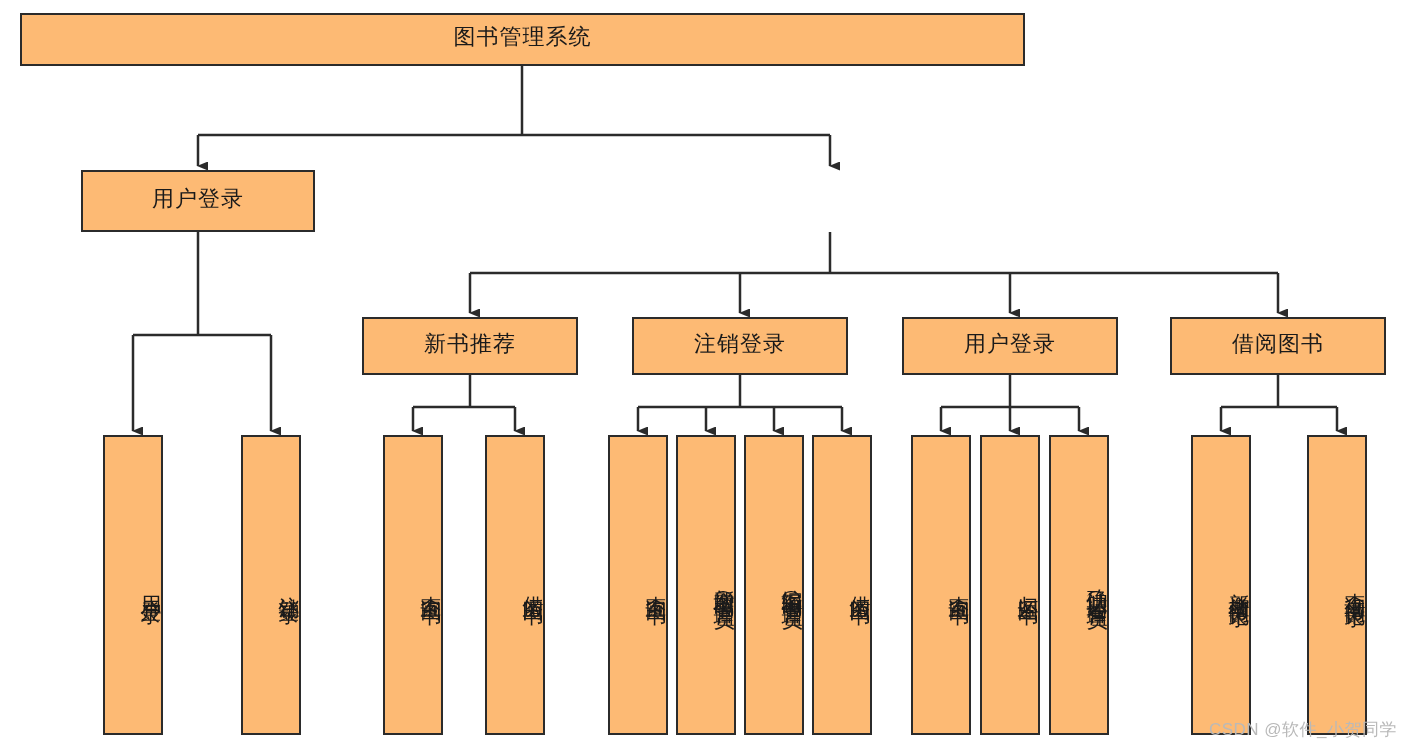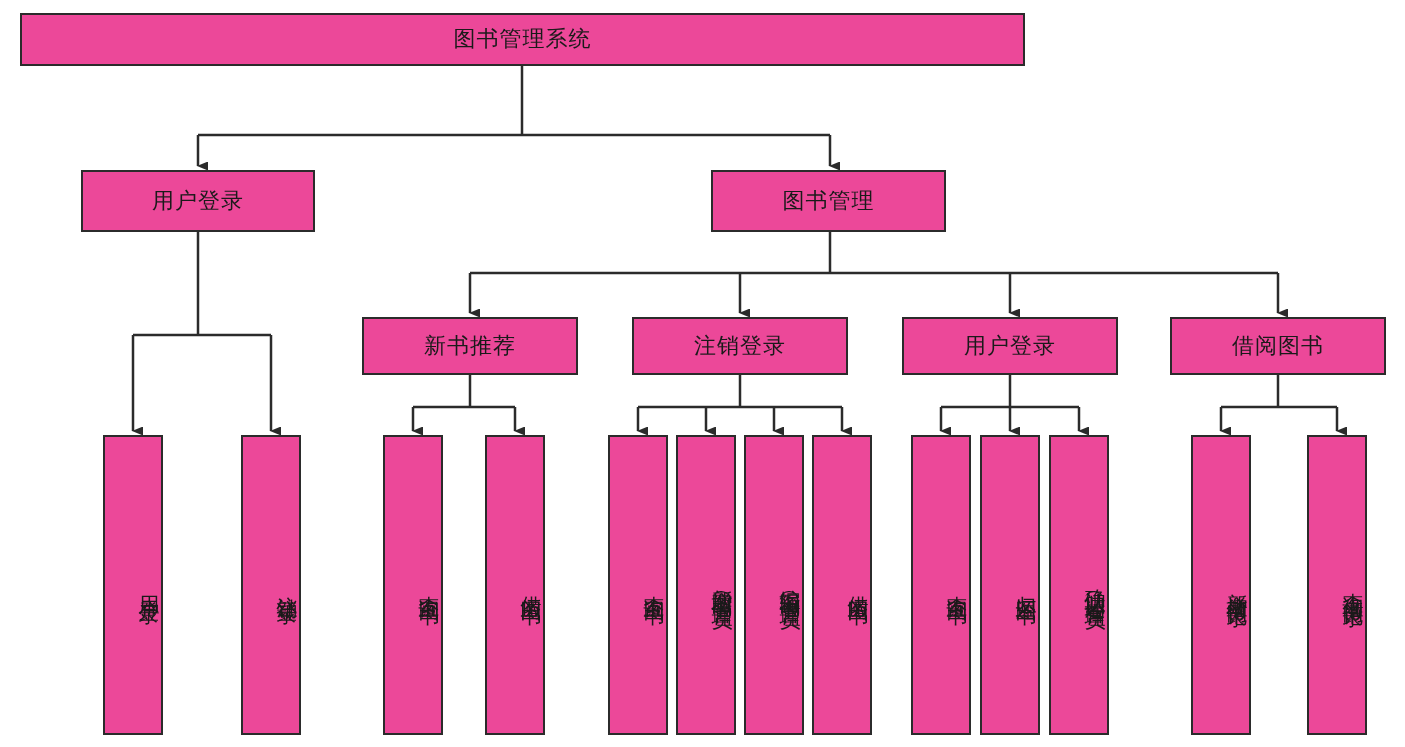--- a/index.html
+++ b/index.html
@@ -24,26 +24,27 @@
     left: 0;
     top: 0;
     width: 1405px;
     height: 747px;
     pointer-events: none;
   }
   .node {
     position: absolute;
     box-sizing: border-box;
     border: 2.5px solid #2b2b2b;
-    background: #ec4899;
+    background: #fdba74;
     display: flex;
     align-items: center;
     justify-content: center;
     color: #1a1a1a;
     z-index: 2;
+    font-family: Liberation Mono, monospace;
   }
   .node.horiz {
     font-size: 22px;
     letter-spacing: 1px;
     line-height: 1.2;
   }
   .node.vert {
     writing-mode: vertical-rl;
     text-orientation: upright;
     font-size: 21px;
@@ -125,23 +126,20 @@
     </g>
   </svg>
 
   <div class="node horiz" style="left:20px; top:13px; width:1005px; height:53px;">
     <span class="label">图书管理系统</span>
   </div>
 
   <div class="node horiz" style="left:81px; top:170px; width:234px; height:62px;">
     <span class="label">用户登录</span>
   </div>
-  <div class="node horiz" style="left:711px; top:170px; width:235px; height:62px;">
-    <span class="label">图书管理</span>
-  </div>
 
   <div class="node horiz" style="left:362px; top:317px; width:216px; height:58px;">
     <span class="label">新书推荐</span>
   </div>
   <div class="node horiz" style="left:632px; top:317px; width:216px; height:58px;">
     <span class="label">注销登录</span>
   </div>
   <div class="node horiz" style="left:902px; top:317px; width:216px; height:58px;">
     <span class="label">用户登录</span>
   </div>
@@ -186,14 +184,15 @@
     <span class="label">确认归还（管理员）</span>
   </div>
 
   <div class="node vert" style="left:1191px; top:435px; width:60px; height:300px;">
     <span class="label">新增借阅记录</span>
   </div>
   <div class="node vert" style="left:1307px; top:435px; width:60px; height:300px;">
     <span class="label">查询借阅记录</span>
   </div>
 
+  <div class="watermark">CSDN @软件_小贺同学</div>
 
 </div>
 
 </body></html>

